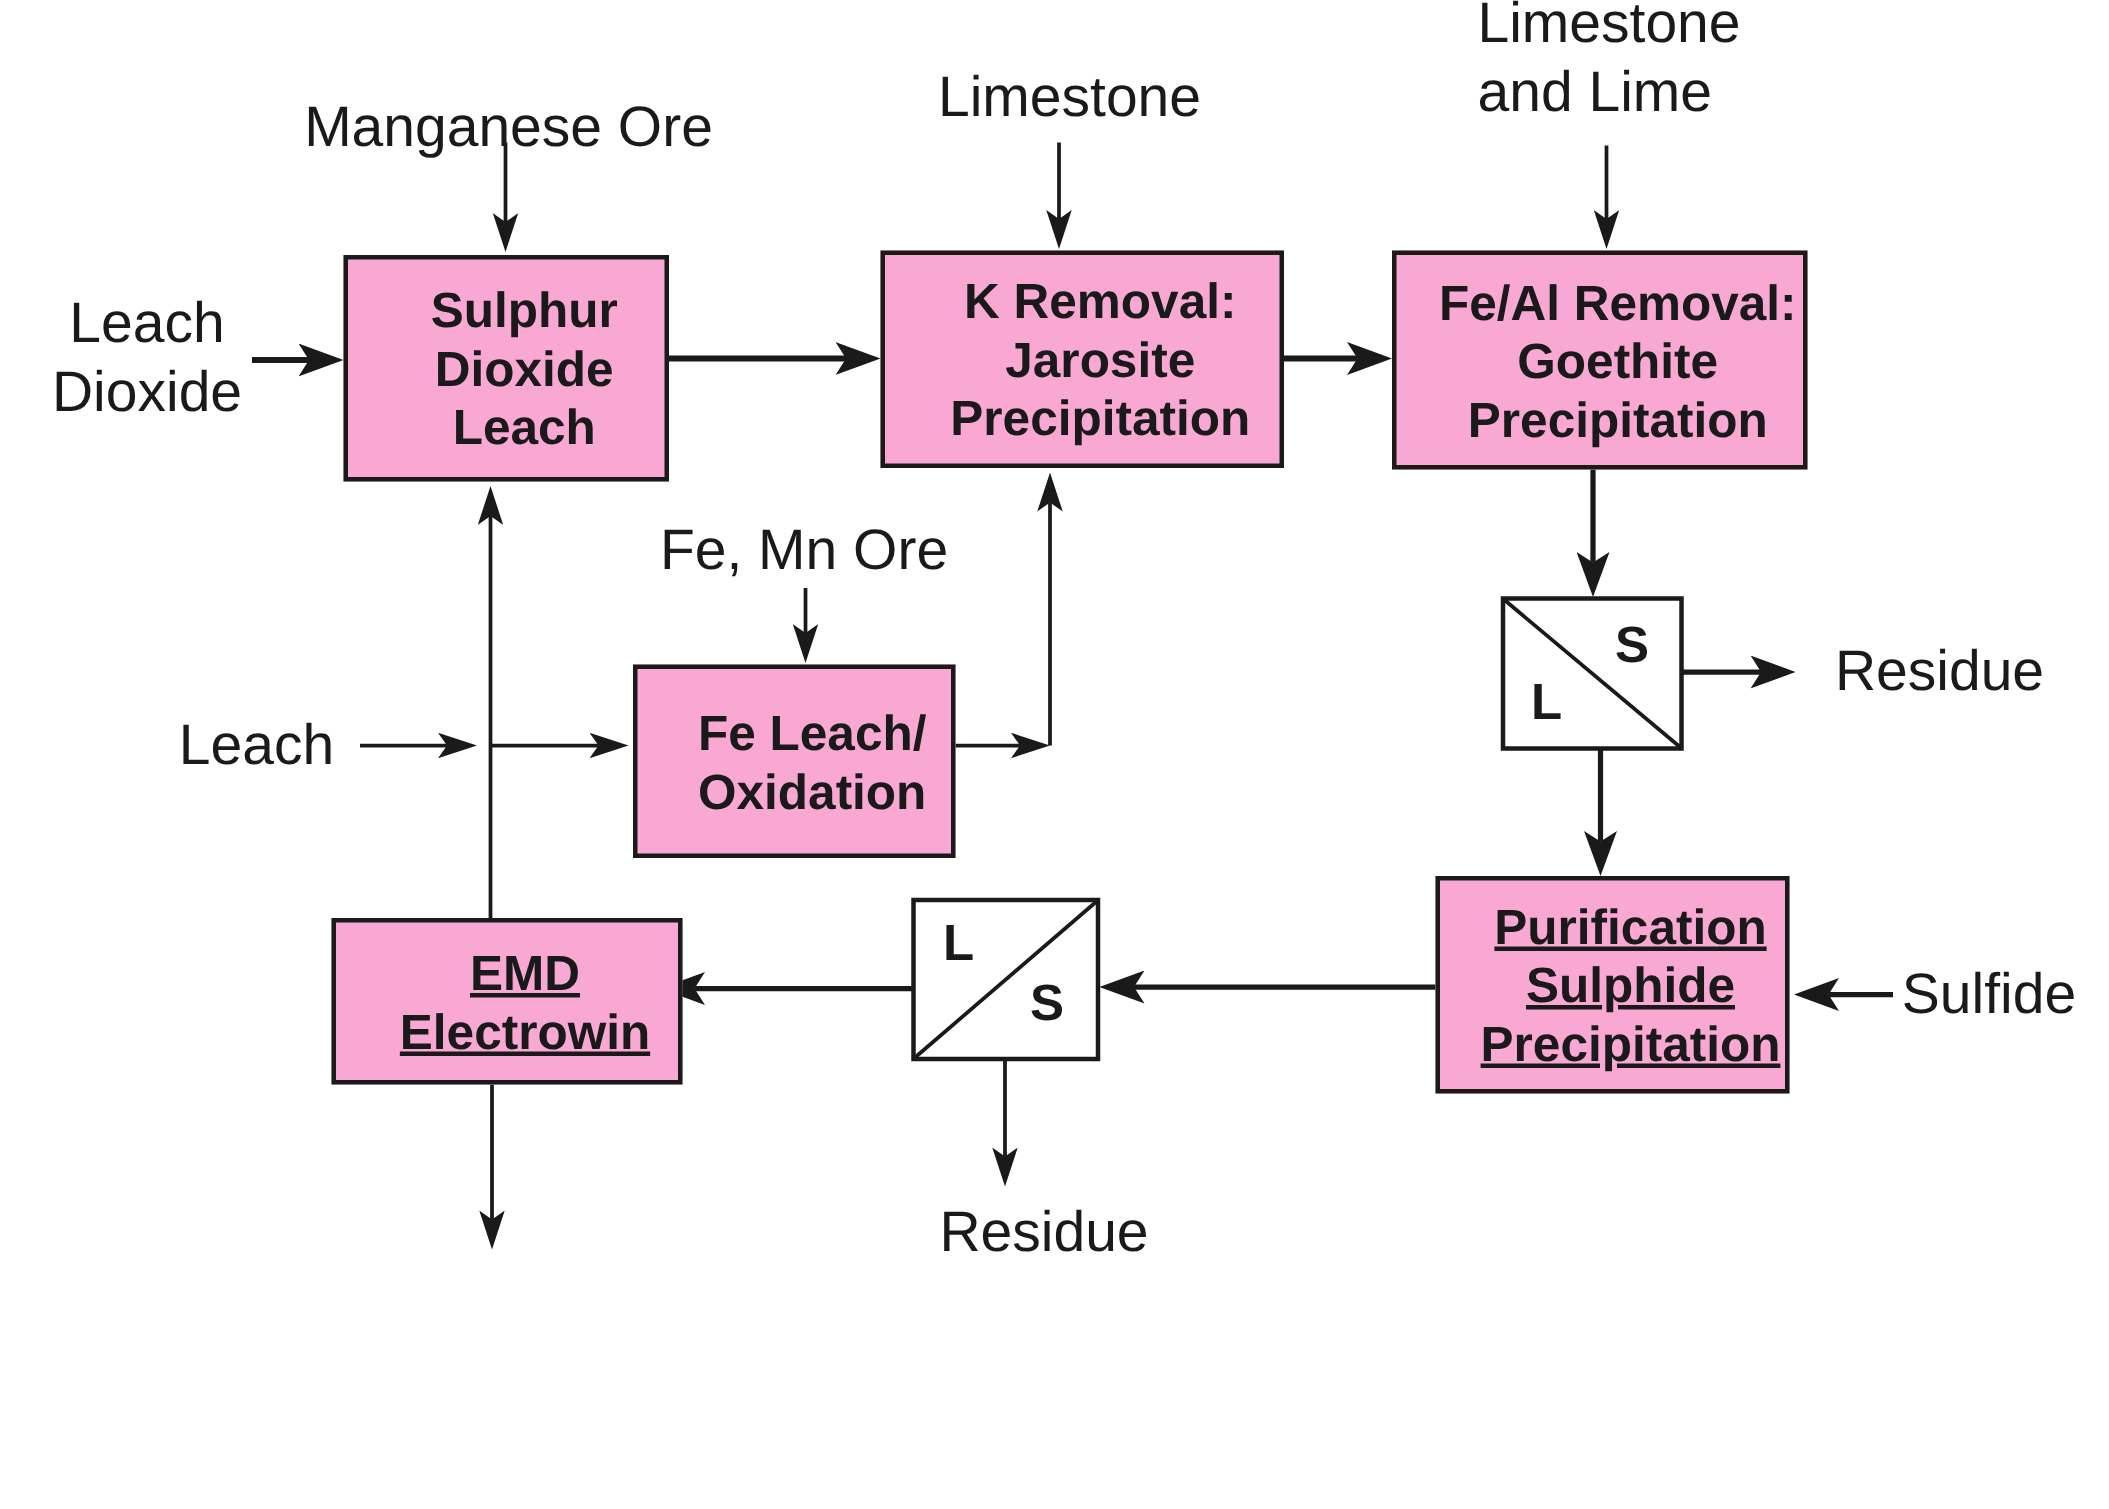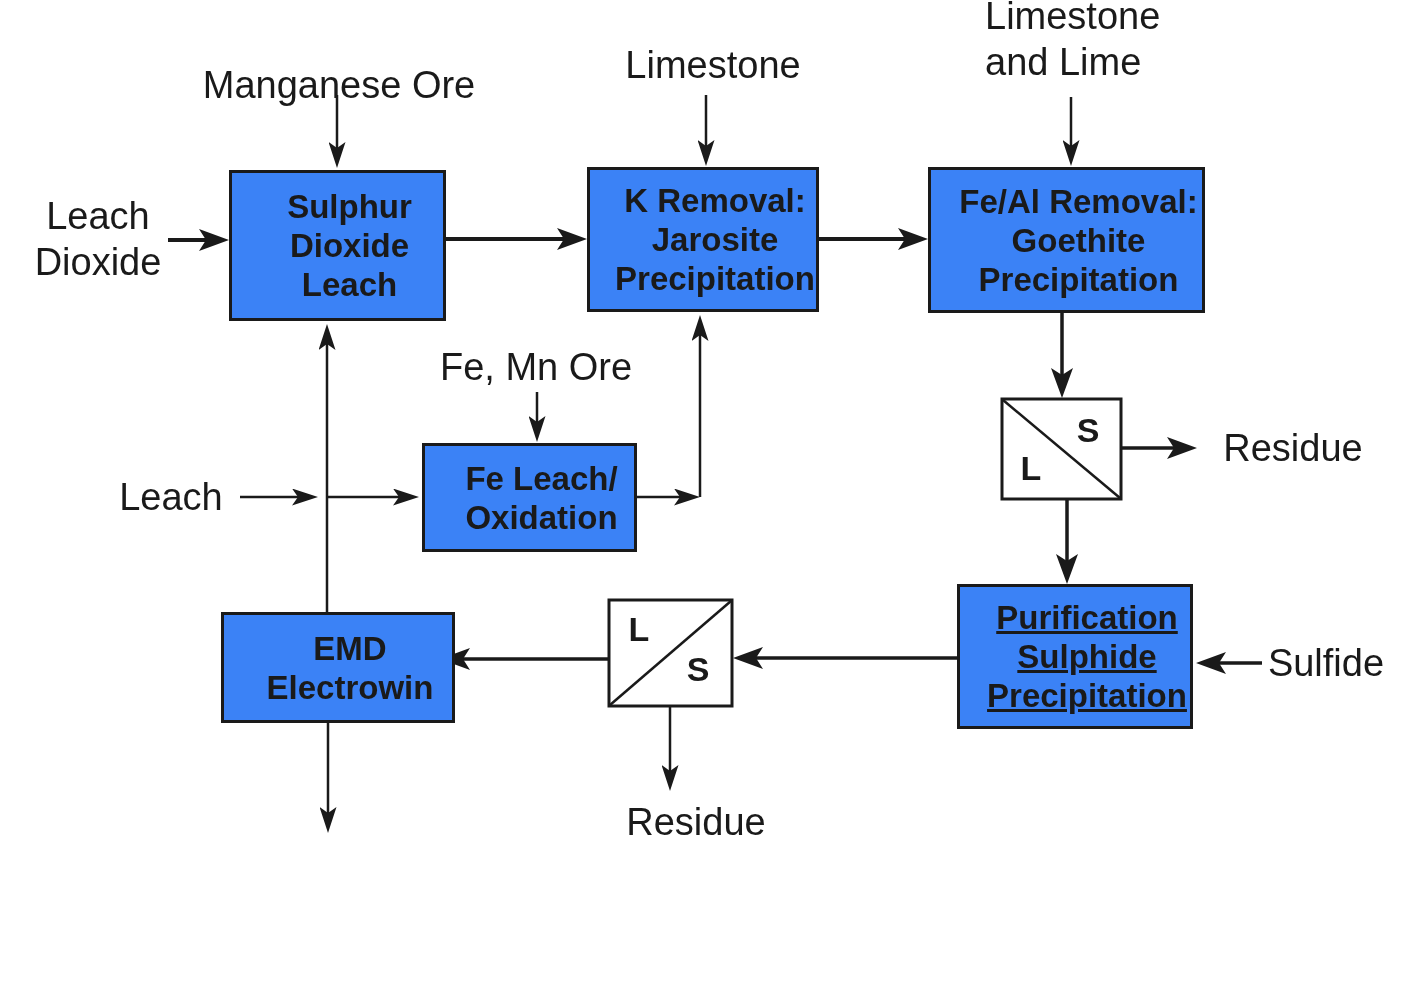--- a/index.html
+++ b/index.html
@@ -6,21 +6,21 @@
   #canvas{
     position:relative;
     width:1406px;height:1006px;
     background:#ffffff;
     font-family:"Liberation Sans", sans-serif;
     color:#1a1a1a;
     overflow:hidden;
   }
   .pbox{
     position:absolute;
-    background:#3b82f6;
+    background:#f9a8d4;
     border:3px solid #1a1a1a;
     display:flex;align-items:center;justify-content:center;
     text-align:center;
     font-weight:bold;
     font-size:33px;line-height:39px;
     white-space:pre-line;
     box-sizing:border-box;
     color:#1a1a1a;
     padding-left:24px;
   }
@@ -86,32 +86,32 @@
     <rect x="1002" y="399" width="119" height="100" fill="#ffffff" stroke="#1a1a1a" stroke-width="3"></rect>
     <line x1="1003" y1="400" x2="1120" y2="498" stroke="#1a1a1a" stroke-width="2.5"></line>
 
     <rect x="609" y="600" width="123" height="106" fill="#ffffff" stroke="#1a1a1a" stroke-width="3"></rect>
     <line x1="610" y1="705" x2="731" y2="601" stroke="#1a1a1a" stroke-width="2.5"></line>
   </svg>
 
   <div class="pbox" style="left:229px;top:170px;width:217px;height:151px;">Sulphur
 Dioxide
 Leach</div>
-  <div class="pbox" style="left:587px;top:167px;width:232px;height:145px;">K Removal:
+  <div class="pbox" style="left:587px;top:167px;width:269px;height:145px;">K Removal:
 Jarosite
 Precipitation</div>
   <div class="pbox" style="left:928px;top:167px;width:277px;height:146px;text-align:center;">Fe/Al Removal:
 Goethite
 Precipitation</div>
-  <div class="pbox" style="left:422px;top:443px;width:215px;height:109px;text-align:center;">Fe Leach/
+  <div class="pbox" style="left:422px;top:443px;width:215px;height:129px;text-align:center;">Fe Leach/
 Oxidation</div>
   <div class="pbox" style="left:957px;top:584px;width:236px;height:145px;text-decoration:underline;">Purification
 Sulphide
 Precipitation</div>
-  <div class="pbox" style="left:221px;top:612px;width:234px;height:111px;">EMD
+  <div class="pbox" style="left:221px;top:612px;width:234px;height:111px;text-decoration:underline;">EMD
 Electrowin</div>
 
   <div class="sep-letter" style="left:1070px;top:410px;">S</div>
   <div class="sep-letter" style="left:1013px;top:448px;">L</div>
   <div class="sep-letter" style="left:621px;top:609px;">L</div>
   <div class="sep-letter" style="left:680px;top:649px;">S</div>
 
   <div class="slabel" style="left:189px;top:42px;width:300px;margin-top:20px;">Manganese Ore</div>
   <div class="slabel" style="left:563px;top:42px;width:300px;">Limestone</div>
   <div class="slabel left" style="left:985px;top:-7px;width:260px;">Limestone

